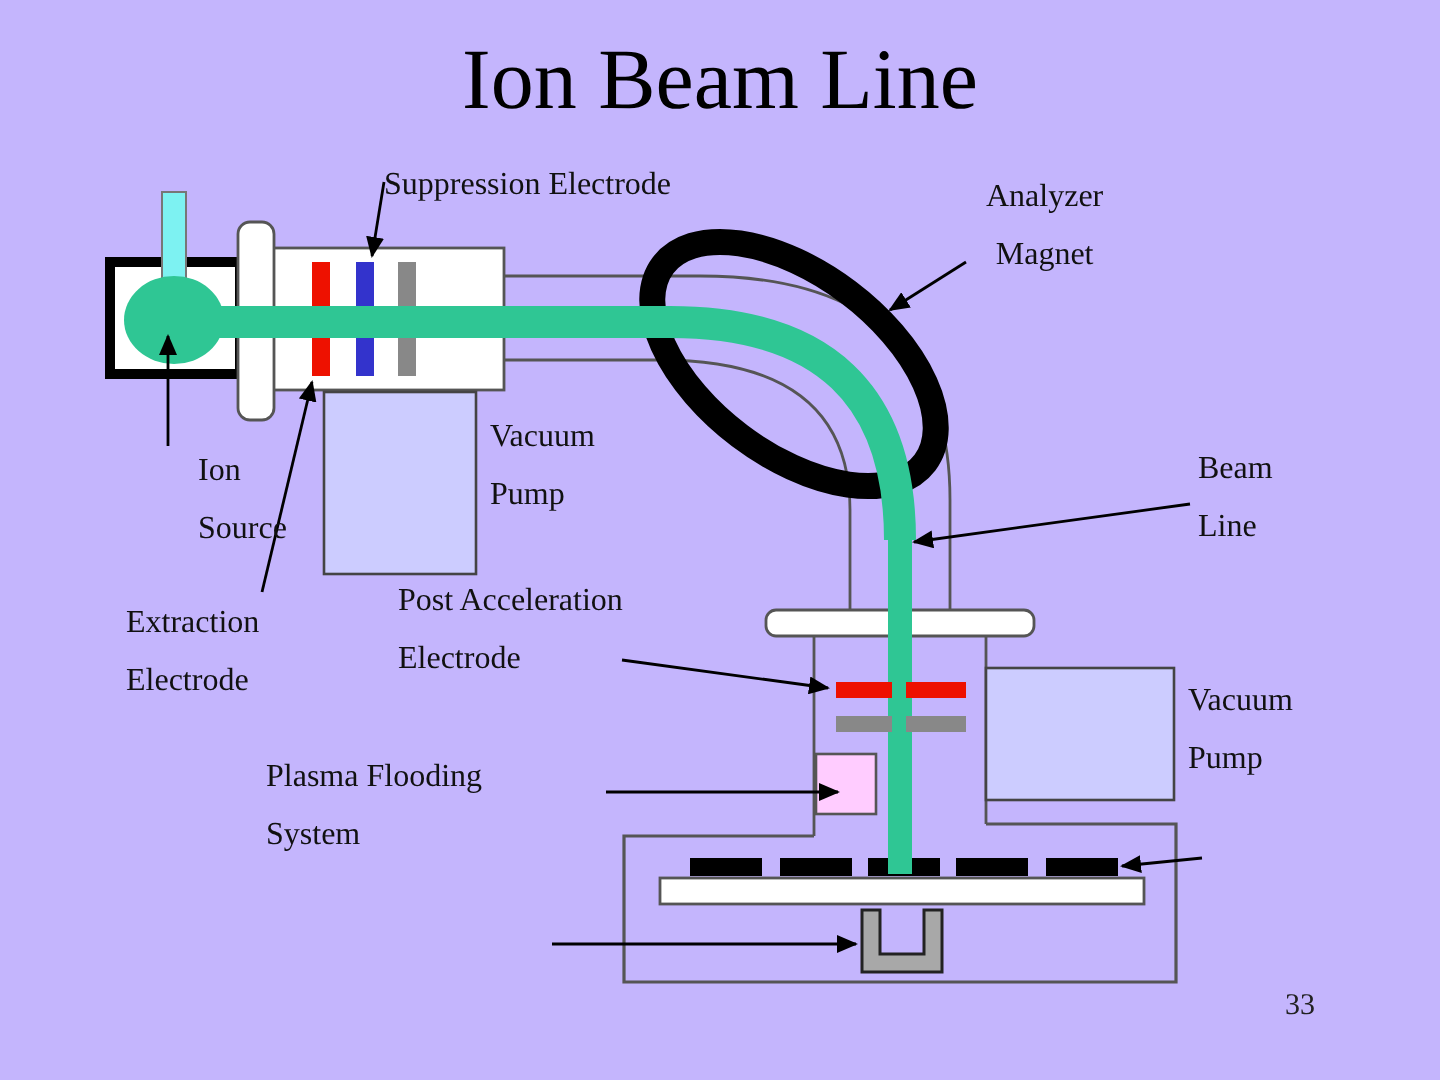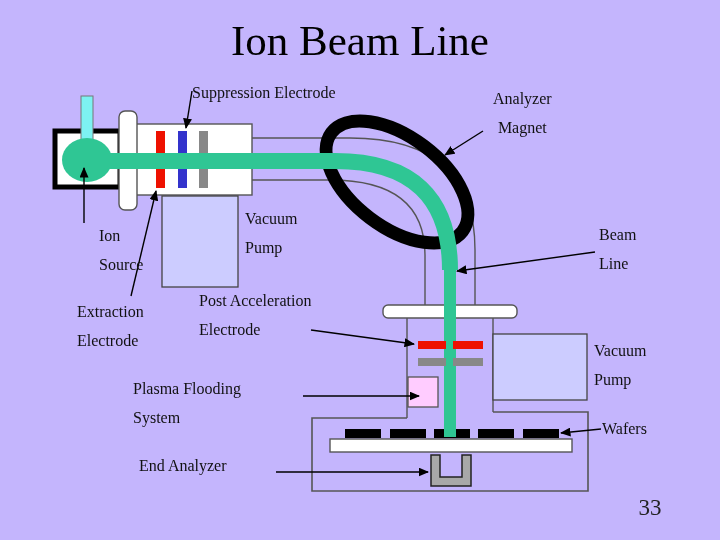--- a/index.html
+++ b/index.html
@@ -11,21 +11,21 @@
   .title{
     position:absolute;left:0;top:16px;width:720px;text-align:center;
     font-size:43px;color:#000;letter-spacing:0px;
   }
   .lbl{
     position:absolute;font-size:16px;line-height:29px;color:#111;
     white-space:pre-line;
   }
   .page-number{
     position:absolute;left:630px;top:495px;width:40px;text-align:center;
-    font-size:23px;color:#222;
+    font-size:15px;color:#222;
   }
 </style>
 </head>
 <body>
 
 <div id="slide">
 
   <div class="title">Ion Beam Line</div>
 
   <svg id="diagram" viewBox="0 0 720 540" xmlns="http://www.w3.org/2000/svg">
@@ -93,27 +93,25 @@
     </g>
   </svg>
 
   <div class="lbl" style="left:192px;top:78px;">Suppression Electrode</div>
   <div class="lbl" style="left:493px;top:84px;text-align:center;">Analyzer
 Magnet</div>
   <div class="lbl" style="left:55px;top:221px;margin-left:44px;">Ion
 Source</div>
   <div class="lbl" style="left:245px;top:204px;">Vacuum
 Pump</div>
-  <div class="lbl" style="left:77px;top:297px;">Extraction
+  <div class="lbl" style="left:63px;top:297px;">Extraction
 Electrode</div>
   <div class="lbl" style="left:199px;top:286px;">Post Acceleration
 Electrode</div>
   <div class="lbl" style="left:599px;top:220px;">Beam
 Line</div>
   <div class="lbl" style="left:133px;top:374px;">Plasma Flooding
 System</div>
   <div class="lbl" style="left:594px;top:336px;">Vacuum
 Pump</div>
-  <div class="lbl" style="left:602px;top:414px;">Wafers</div>
-  <div class="lbl" style="left:139px;top:451px;">End Analyzer</div>
 
   <div class="page-number">33</div>
 </div>
 
 </body></html>

